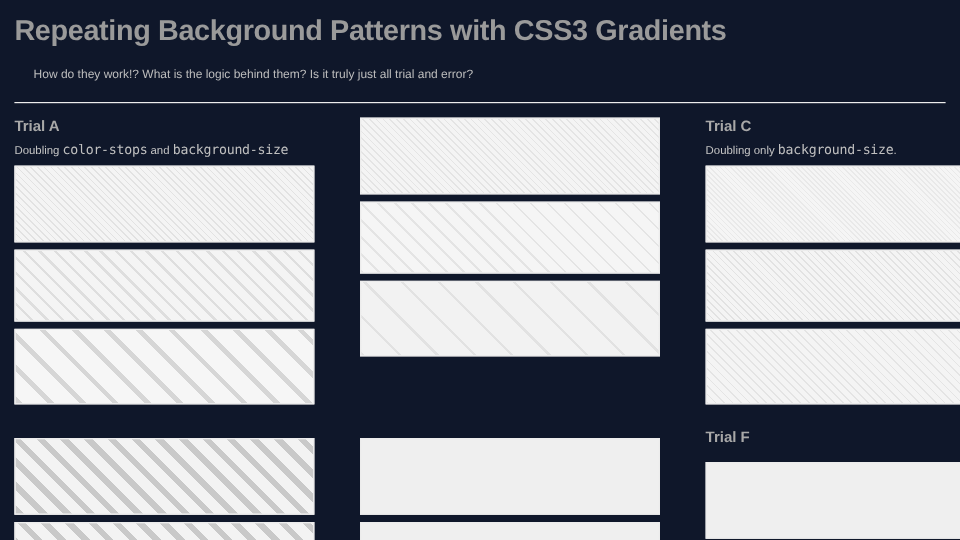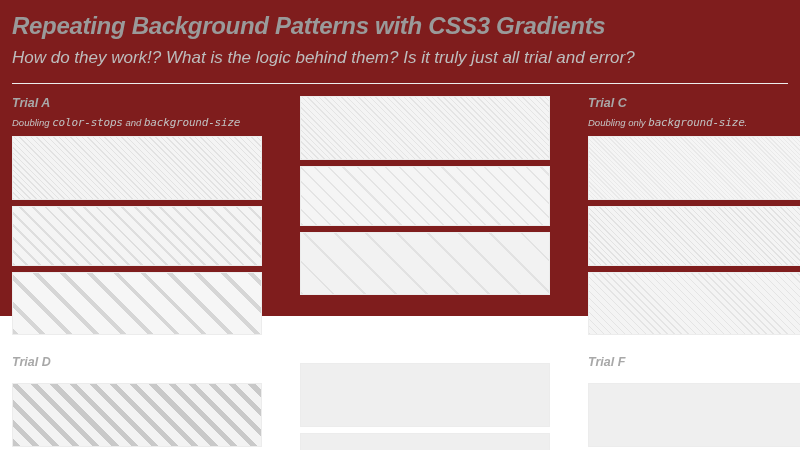--- a/index.html
+++ b/index.html
@@ -7,44 +7,43 @@
     padding: 0;
     width: 800px;
     height: 450px;
     overflow: hidden;
     background: #ffffff;
     font-family: "Liberation Sans", sans-serif;
   }
 
   .page {
     width: 800px;
-    height: 316px;
+    height: 450px;
     position: relative;
-    background: #7f1d1d;
+    background: #0f172a;
     box-sizing: border-box;
-    font-style: italic;
   }
 
   
   .header {
     padding: 12px 12px 0 12px;
   }
   .page-title {
     font-size: 24px;
     font-weight: bold;
     color: #9a9a9a;
     letter-spacing: -0.3px;
     margin: 0 0 7px 0;
     line-height: 1.15;
     white-space: nowrap;
   }
   .page-subtitle {
-    font-size: 17px;
+    font-size: 10px;
     color: #bdbdbd;
-    margin: 0;
+    margin: 16px;
     line-height: 1.3;
     white-space: nowrap;
   }
   .header-divider {
     margin: 14px 12px 0 12px;
     height: 1px;
     background: #ededed;
   }
 
   
@@ -193,21 +192,20 @@
       <div class="sample h-a pat-c1"></div>
       <div class="sample h-b pat-c2"></div>
       <div class="sample h-c pat-c3"></div>
     </div>
 
   </div>
 
   <div class="trial-grid row-two">
 
     <div class="trial">
-      <h2 class="trial-heading">Trial D</h2>
       <div class="trial-desc-empty"></div>
       <div class="sample h-a pat-d1"></div>
       <div class="sample h-b pat-d2"></div>
     </div>
 
     <div class="trial">
       <div class="trial-desc-empty"></div>
       <div class="sample h-a pat-flat"></div>
       <div class="sample h-b pat-flat"></div>
     </div>

